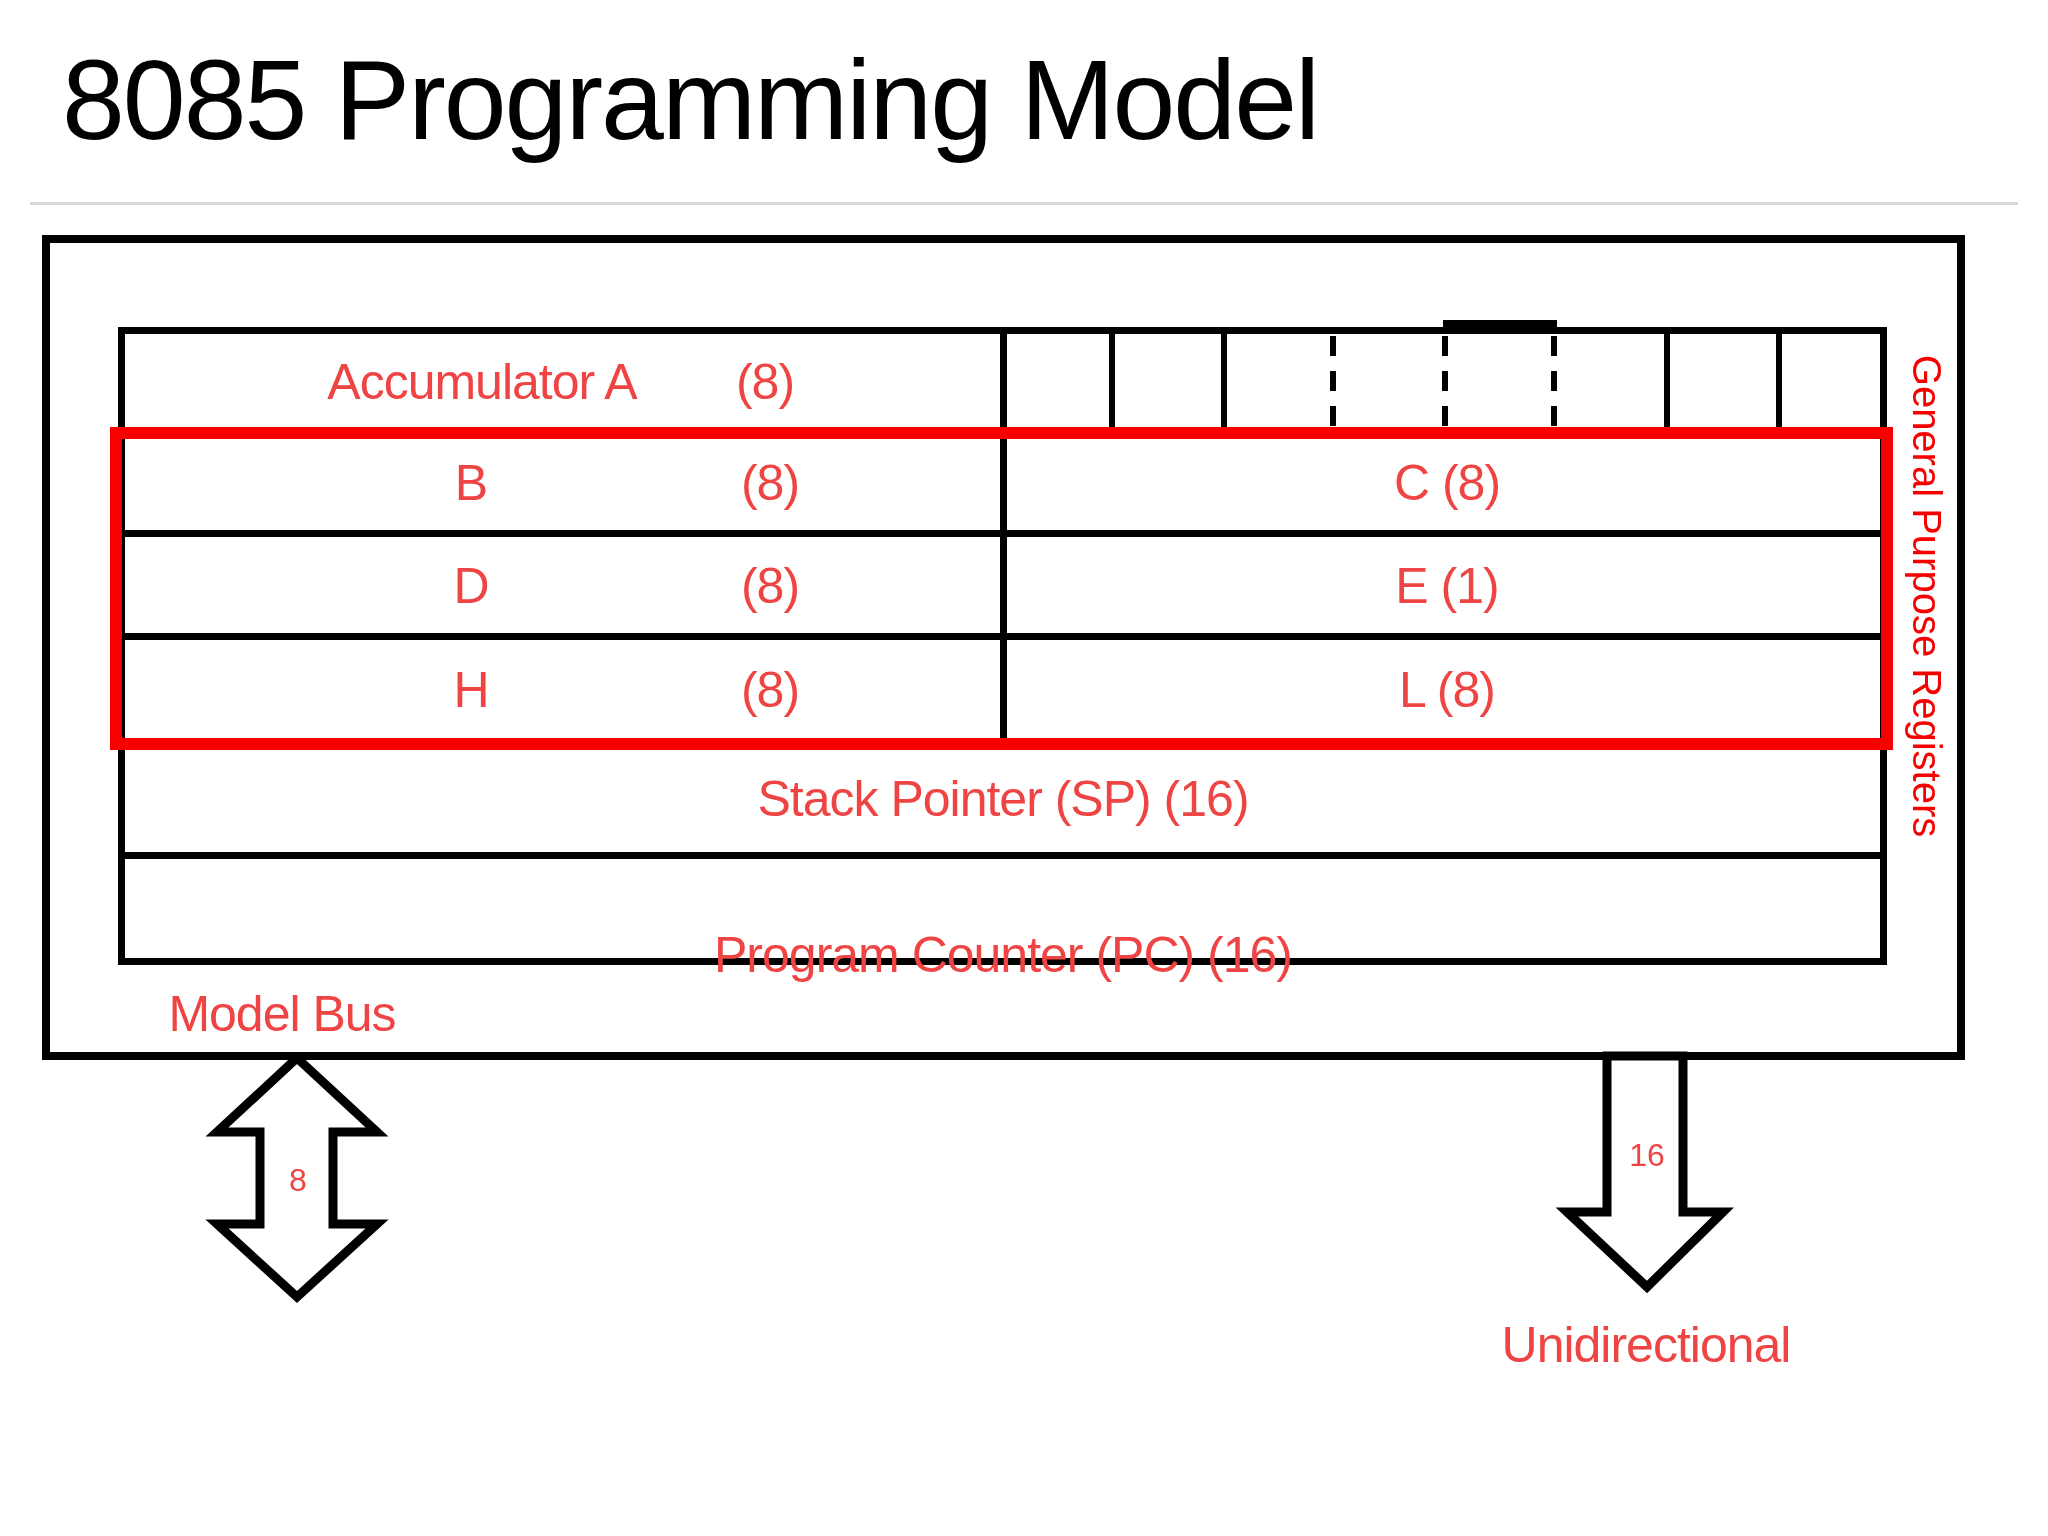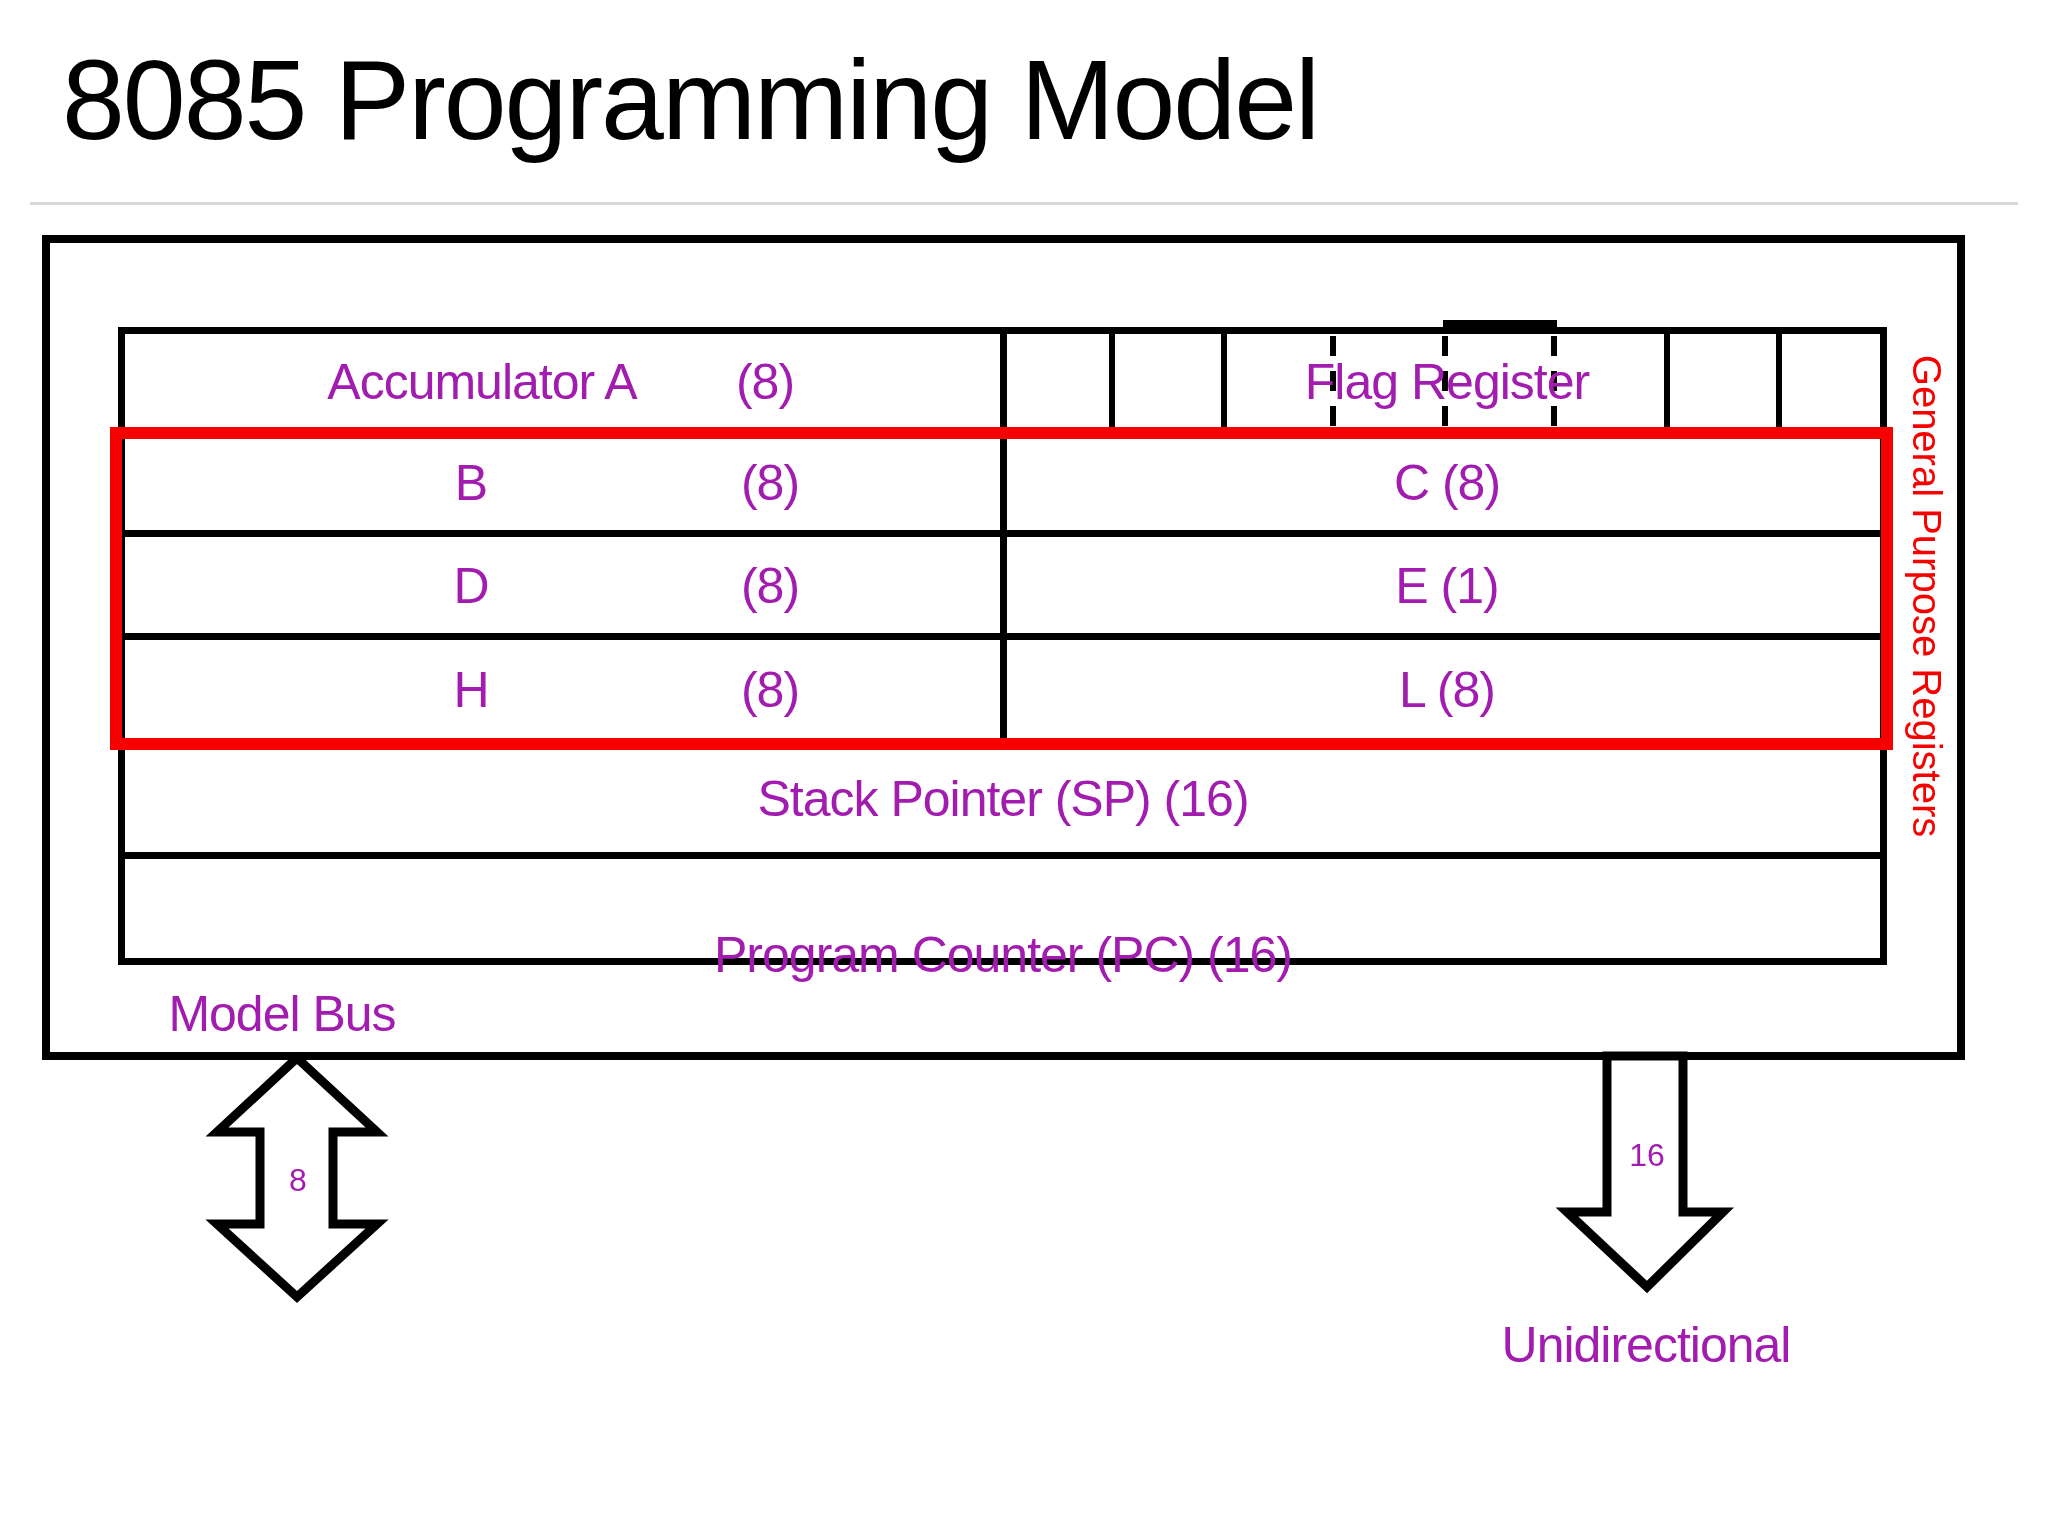--- a/index.html
+++ b/index.html
@@ -2,21 +2,21 @@
 <html><head>
 <meta charset="utf-8">
 <style>
   html,body{margin:0;padding:0;background:#ffffff;}
   .canvas{
     position:relative; width:2048px; height:1536px; background:#ffffff;
     font-family:"Liberation Sans", sans-serif; color:#000; overflow:hidden;
   }
   .ctext{
     position:absolute; transform:translate(-50%,-50%);
-    white-space:nowrap; font-size:50px; color:#a21caf; letter-spacing:-1px;
+    white-space:nowrap; font-size:50px; color:#ef4444; letter-spacing:-1px;
   }
   .title{
     position:absolute; left:62px; top:33px; font-size:113px;
     letter-spacing:-2px; line-height:1.2; color:#000; white-space:nowrap;
   }
   .rule{position:absolute; left:30px; top:202px; width:1988px; height:3px; background:#d9d9d9;}
   .outer-box{
     position:absolute; left:42px; top:235px; width:1923px; height:825px;
     border:8px solid #000; box-sizing:border-box; background:#fff;
   }
@@ -69,21 +69,20 @@
 
   <div class="dash-v" style="left:1330px;top:336px;height:100px"></div>
   <div class="dash-v" style="left:1442px;top:336px;height:100px"></div>
   <div class="dash-v" style="left:1551px;top:336px;height:100px"></div>
   <div class="vline" style="left:1443px;top:320px;width:114px;height:8px"></div>
 
   <div class="red-rect" style="border-color: rgb(247, 0, 0);"></div>
 
   <div class="ctext" style="left:482px;top:382px">Accumulator A</div>
   <div class="ctext" style="left:765px;top:382px">(8)</div>
-  <div class="ctext" style="left:1447px;top:382px">Flag Register</div>
 
   <div class="ctext" style="left:471px;top:483px">B</div>
   <div class="ctext" style="left:770px;top:483px">(8)</div>
   <div class="ctext" style="left:1447px;top:483px">C (8)</div>
 
   <div class="ctext" style="left:471px;top:586px">D</div>
   <div class="ctext" style="left:770px;top:586px">(8)</div>
   <div class="ctext" style="left:1447px;top:586px">E (1)</div>
 
   <div class="ctext" style="left:471px;top:690px">H</div>

